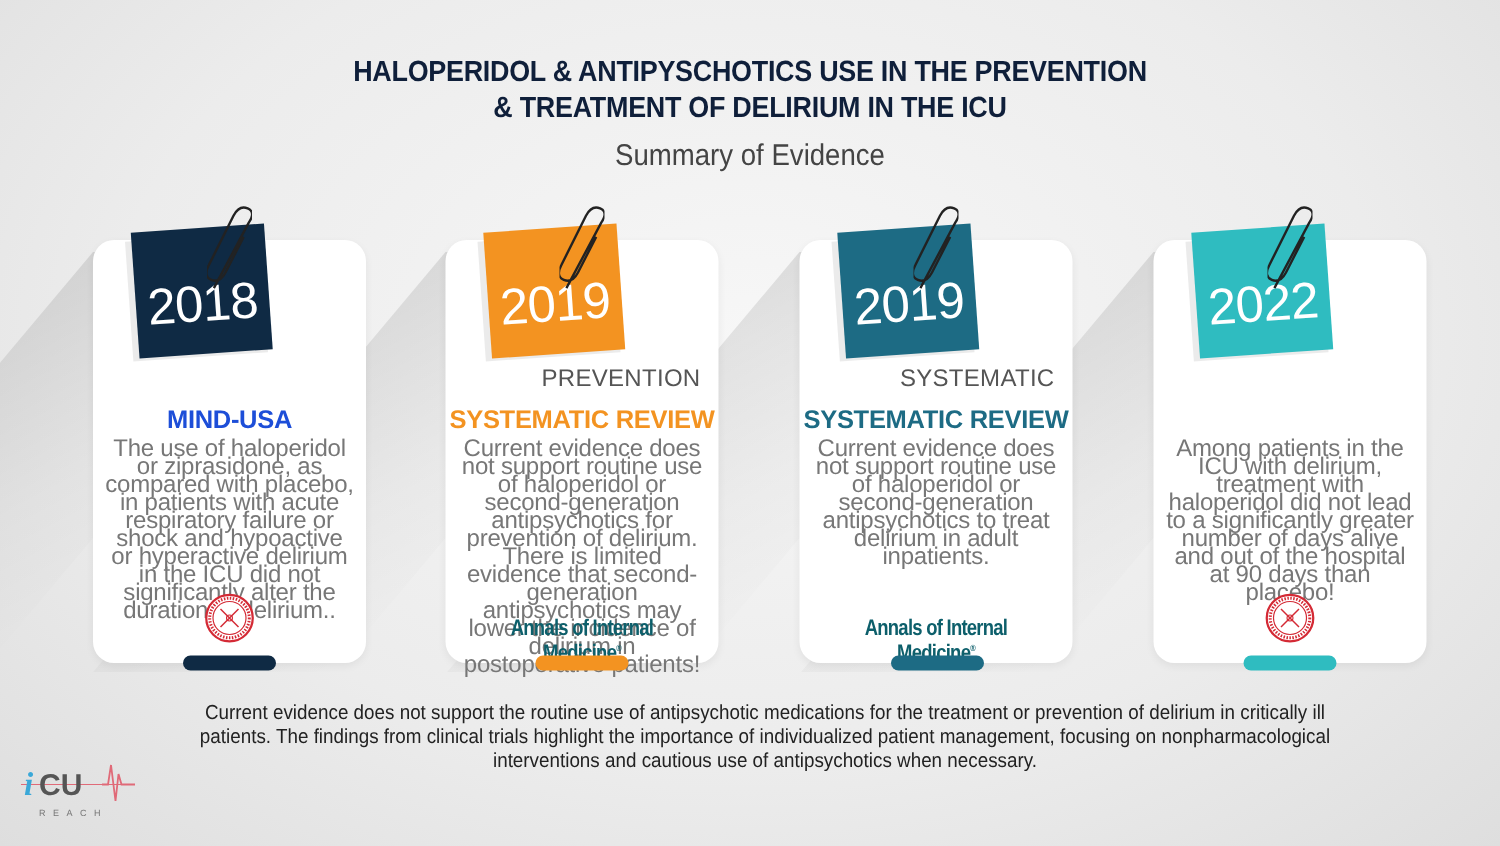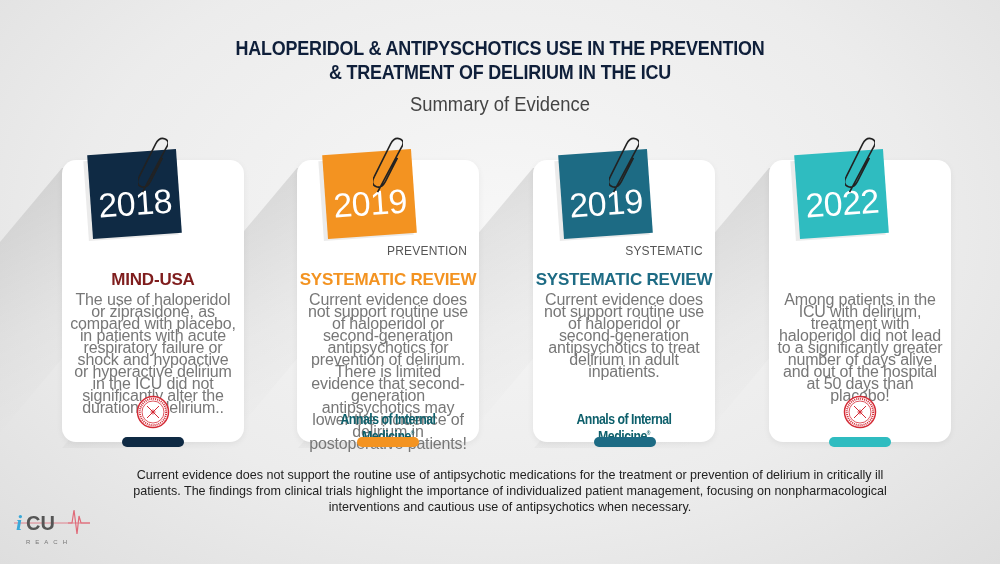--- a/index.html
+++ b/index.html
@@ -38,21 +38,21 @@
     position:absolute; left:28px; top:-8px; width:89px; height:84px;
     transform: rotate(-4deg);
     display:flex; align-items:center; justify-content:center;
   }
   .note-year {
     color:#fff; font-size:34px; font-weight:normal; margin-top:18px;
     font-family:"Liberation Sans", sans-serif; letter-spacing:-0.5px;
   }
   .clip { position:absolute; left:76px; top:-24px; width:30px; height:70px; }
   .tag {
-    position:absolute; right:12px; top:84px; font-size:12px; color:#555;
+    position:absolute; right:12px; top:84px; font-size:16px; color:#555;
     letter-spacing:0.2px;
   }
   .card-title {
     position:absolute; left:0; width:182px; top:110px; text-align:center;
     font-weight:bold; font-size:17px; letter-spacing:-0.2px;
   }
   .card-body {
     position:absolute; left:8px; width:166px; top:134px; text-align:center;
     font-size:16px; line-height:12px; color:#777;
     letter-spacing:-0.15px;
@@ -89,21 +89,21 @@
 <div class="card-shadow" style="left:769px;"></div>
 
 <div class="card" style="left:62px;">
   <div class="note-shadow"></div>
   <div class="note" style="background:#0f2a44;">
     <span class="note-year">2018</span>
   </div>
   <svg class="clip" viewBox="0 0 30 70">
     <path d="M10 58 L22 10 Q25 2 19 1 Q13 0 11 8 L3 44 Q1 52 7 53 Q13 54 15 46 L21 20" fill="none" stroke="#222" stroke-width="1.6" transform="rotate(14 15 35)"></path>
   </svg>
-  <div class="card-title" style="color:#7f1d1d;">MIND-USA</div>
+  <div class="card-title" style="color:#1d4ed8;">MIND-USA</div>
   <div class="card-body">The use of haloperidol or ziprasidone, as compared with placebo, in patients with acute respiratory failure or shock and hypoactive or hyperactive delirium in the ICU did not significantly alter the duration of delirium..</div>
   <svg class="seal" viewBox="0 0 34 34">
     <circle cx="17" cy="17" r="15.5" fill="#fff" stroke="#d42a35" stroke-width="1.5"></circle>
     <circle cx="17" cy="17" r="11" fill="none" stroke="#d42a35" stroke-width="0.8"></circle>
     <circle cx="17" cy="17" r="13.2" fill="none" stroke="#d42a35" stroke-width="2" stroke-dasharray="1 1"></circle>
     <path d="M11 11 L23 23 M23 11 L11 23" stroke="#d42a35" stroke-width="1"></path>
     <circle cx="17" cy="17" r="2" fill="none" stroke="#d42a35" stroke-width="0.7"></circle>
   </svg>
 </div>
 <div class="bar" style="left:122px; background:#0f2a44;"></div>
@@ -139,21 +139,21 @@
 <div class="bar" style="left:594px; background:#1d6b84;"></div>
 
 <div class="card" style="left:769px;">
   <div class="note-shadow"></div>
   <div class="note" style="background:#2fbcc0;">
     <span class="note-year">2022</span>
   </div>
   <svg class="clip" viewBox="0 0 30 70">
     <path d="M10 58 L22 10 Q25 2 19 1 Q13 0 11 8 L3 44 Q1 52 7 53 Q13 54 15 46 L21 20" fill="none" stroke="#222" stroke-width="1.6" transform="rotate(14 15 35)"></path>
   </svg>
-  <div class="card-body">Among patients in the ICU with delirium, treatment with haloperidol did not lead to a significantly greater number of days alive and out of the hospital at 50 days than placebo!</div>
+  <div class="card-body">Among patients in the ICU with delirium, treatment with haloperidol did not lead to a significantly greater number of days alive and out of the hospital at 90 days than placebo!</div>
   <svg class="seal" viewBox="0 0 34 34">
     <circle cx="17" cy="17" r="15.5" fill="#fff" stroke="#d42a35" stroke-width="1.5"></circle>
     <circle cx="17" cy="17" r="11" fill="none" stroke="#d42a35" stroke-width="0.8"></circle>
     <circle cx="17" cy="17" r="13.2" fill="none" stroke="#d42a35" stroke-width="2" stroke-dasharray="1 1"></circle>
     <path d="M11 11 L23 23 M23 11 L11 23" stroke="#d42a35" stroke-width="1"></path>
     <circle cx="17" cy="17" r="2" fill="none" stroke="#d42a35" stroke-width="0.7"></circle>
   </svg>
 </div>
 <div class="bar" style="left:829px; background:#2fbcc0;"></div>
 

